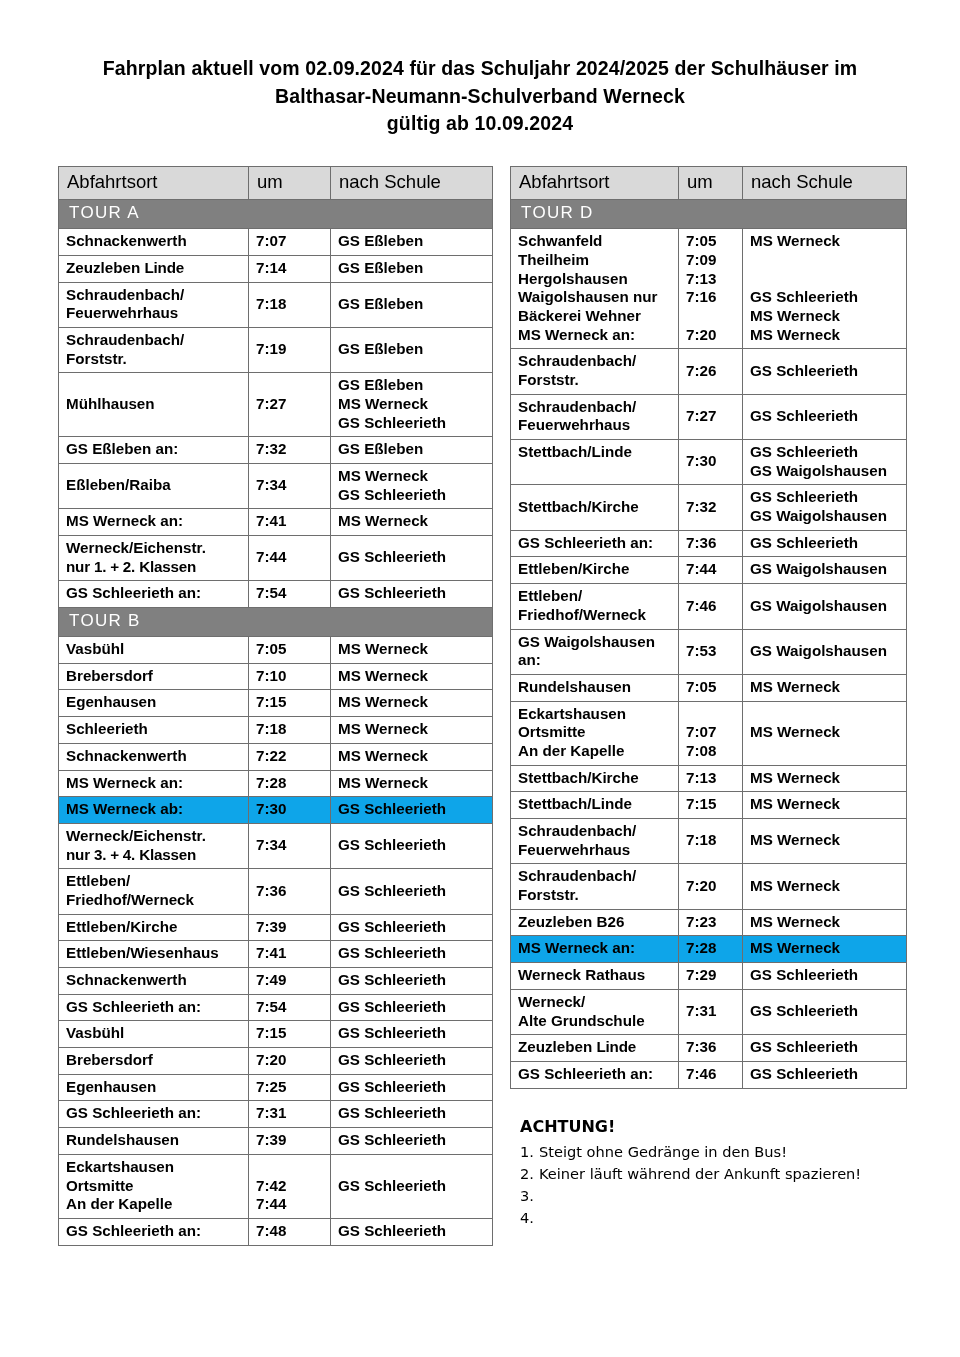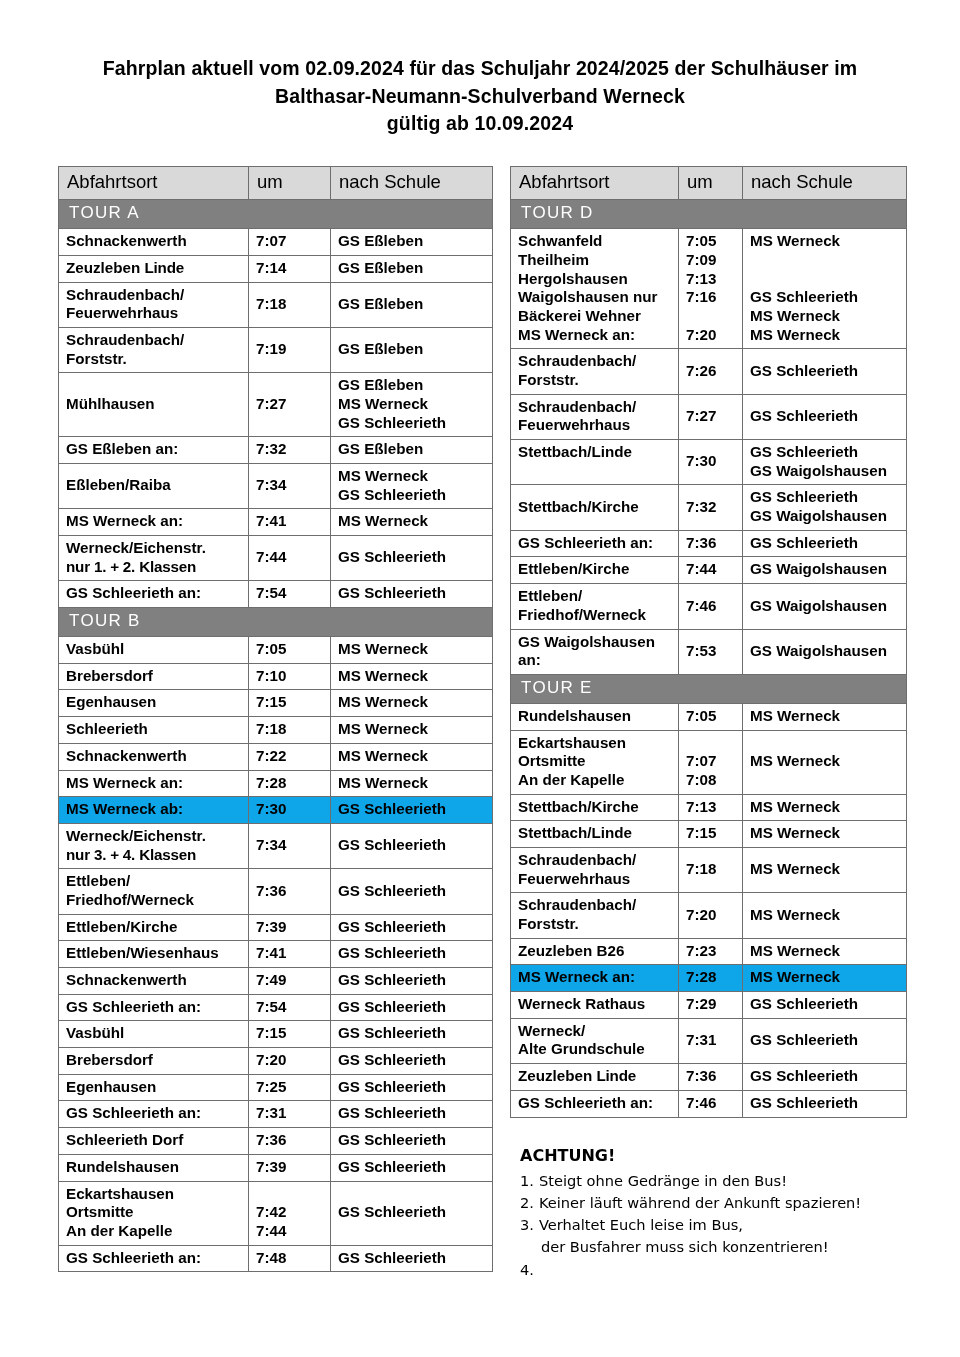--- a/index.html
+++ b/index.html
@@ -307,25 +307,20 @@
             <td>Egenhausen</td>
             <td class="time">7:25</td>
             <td>GS Schleerieth</td>
           </tr>
           <tr>
             <td>GS Schleerieth an:</td>
             <td class="time">7:31</td>
             <td>GS Schleerieth</td>
           </tr>
           <tr>
-            <td>Schleerieth Dorf</td>
-            <td class="time">7:36</td>
-            <td>GS Schleerieth</td>
-          </tr>
-          <tr>
             <td>Rundelshausen</td>
             <td class="time">7:39</td>
             <td>GS Schleerieth</td>
           </tr>
           <tr>
             <td>
               <div class="cell-lines">
                 <span>Eckartshausen</span>
                 <span>Ortsmitte</span>
                 <span>An der Kapelle</span>
@@ -459,23 +454,20 @@
           </tr>
           <tr>
             <td>
               <div class="cell-lines">
                 <span>GS Waigolshausen</span>
                 <span>an:</span>
               </div>
             </td>
             <td class="time">7:53</td>
             <td>GS Waigolshausen</td>
-          </tr>
-          <tr class="tour">
-            <td colspan="3">TOUR E</td>
           </tr>
           <tr>
             <td>Rundelshausen</td>
             <td class="time">7:05</td>
             <td>MS Werneck</td>
           </tr>
           <tr>
             <td>
               <div class="cell-lines">
                 <span>Eckartshausen</span>
@@ -570,24 +562,20 @@
             </div>
           </div>
           <div class="notice-item">
             <div class="notice-num">2.</div>
             <div class="notice-text">
               <span>Keiner läuft während der Ankunft spazieren!</span>
             </div>
           </div>
           <div class="notice-item">
             <div class="notice-num">3.</div>
-            <div class="notice-text">
-              <span>Verhaltet Euch leise im Bus,</span>
-              <span>der Busfahrer muss sich konzentrieren!</span>
-            </div>
           </div>
           <div class="notice-item">
             <div class="notice-num">4.</div>
           </div>
         </div>
     </div>
   </div>
 
 </div>
 

